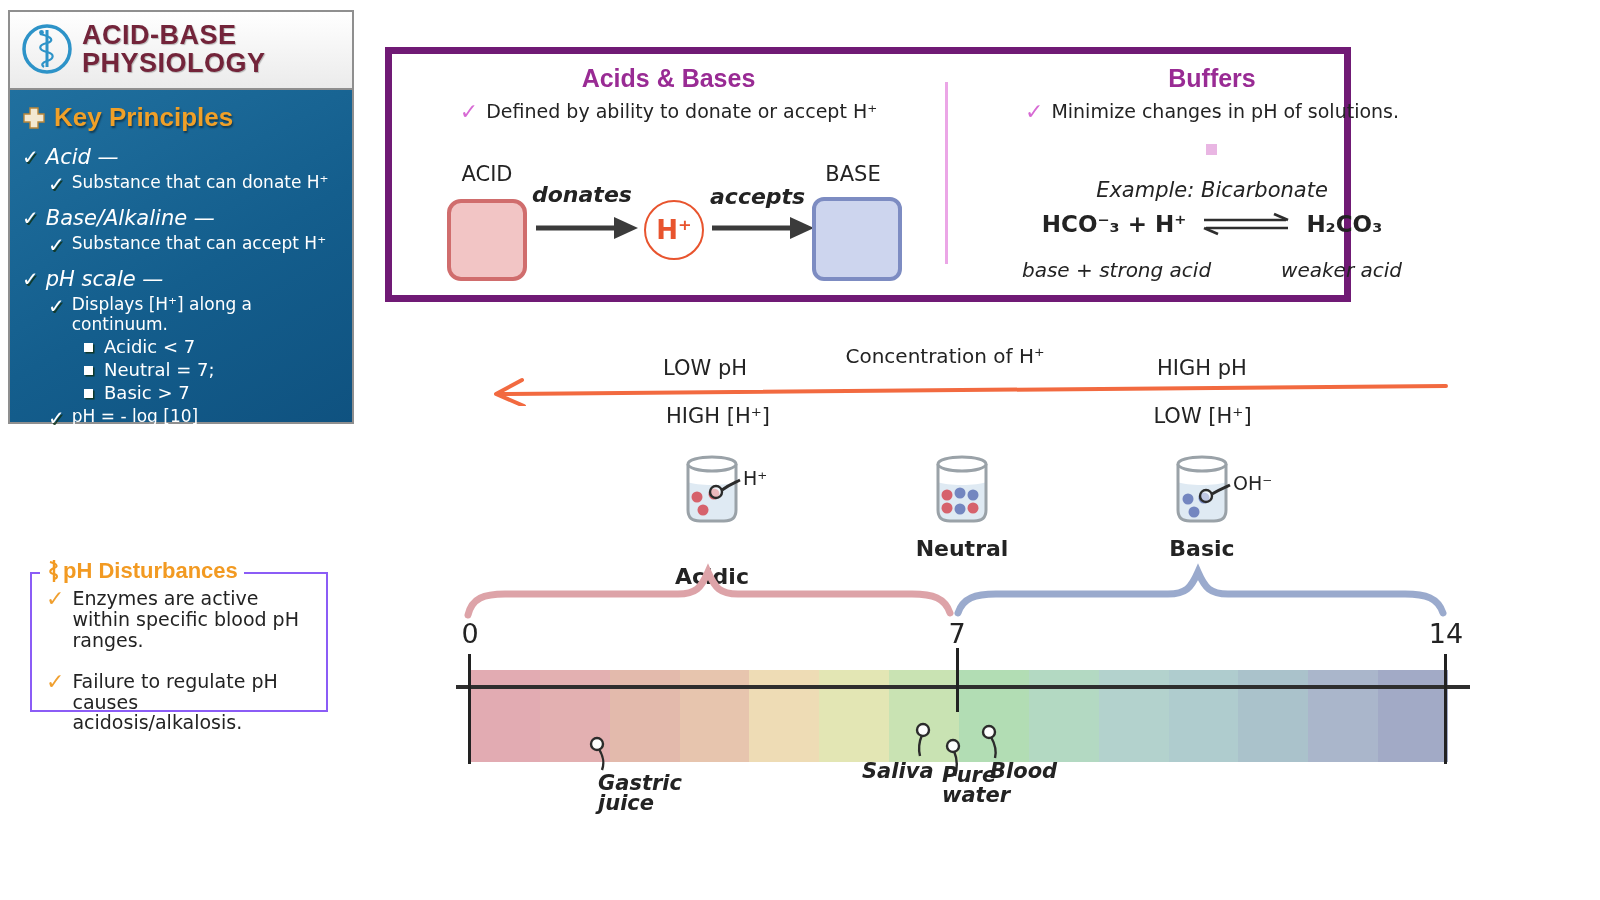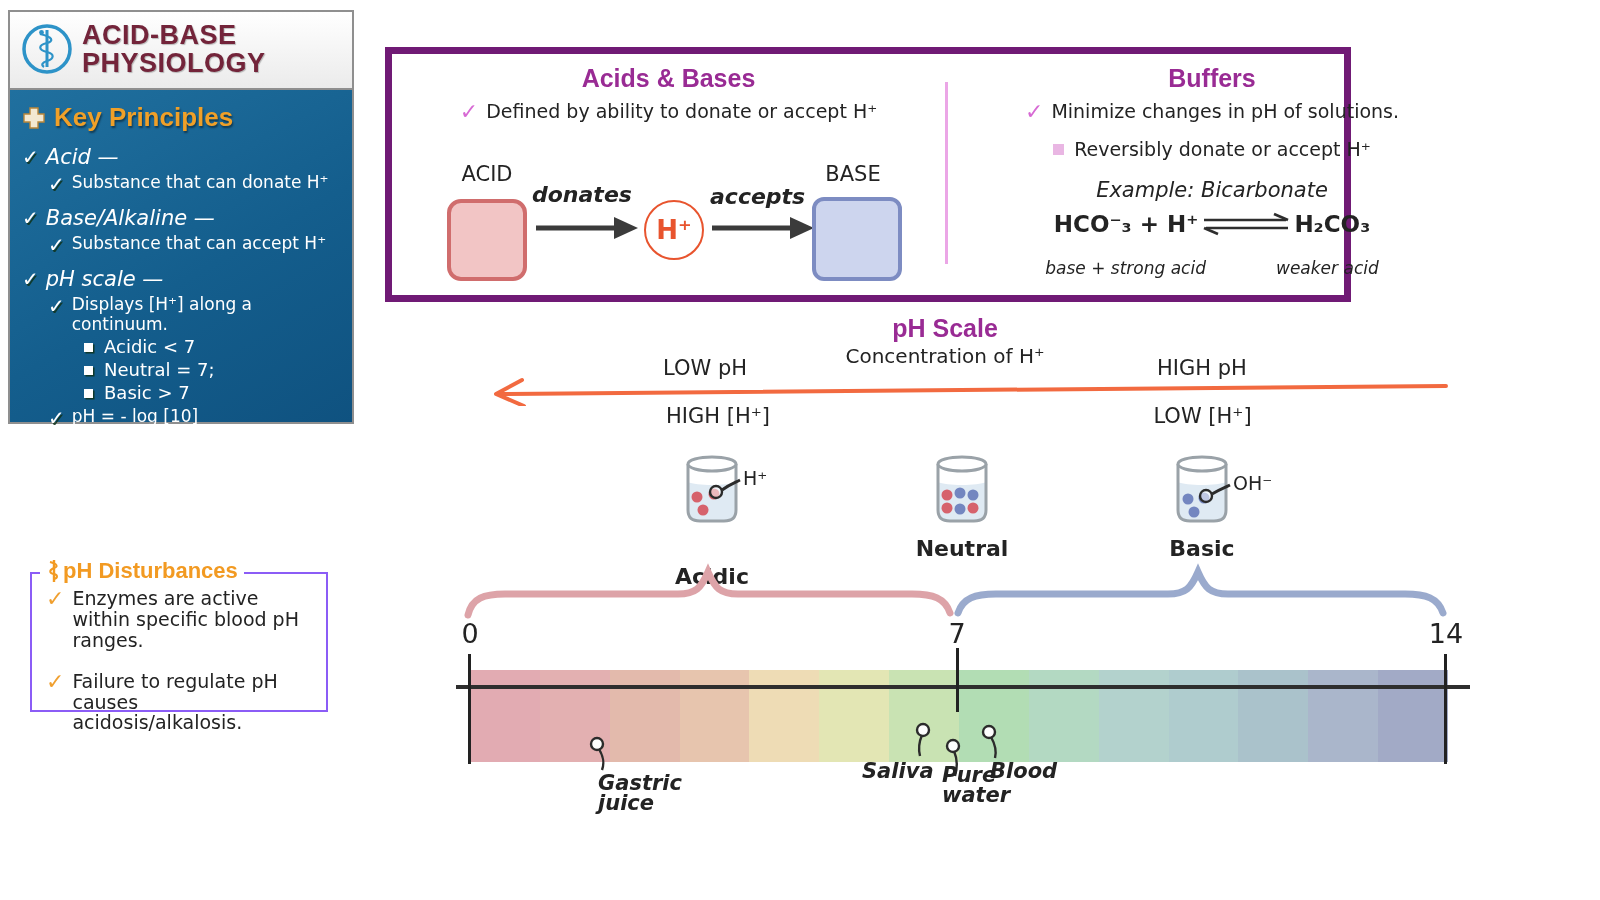--- a/index.html
+++ b/index.html
@@ -29,21 +29,21 @@
   .pinkchk{color:#d76ad4;font-weight:bold;font-size:22px;line-height:1;padding-top:1px;}
   .pinksq{width:11px;height:11px;background:#e9b6e3;margin:6px 2px 0 0;flex:0 0 auto;}
   .hand{font-weight:500;}
   .acid-sq{left:55px;top:145px;width:72px;height:74px;border:4px solid #d06d6d;border-radius:14px;background:#f2c5c5;}
   .base-sq{left:420px;top:143px;width:82px;height:76px;border:4px solid #7d8cc2;border-radius:12px;background:#cdd5ee;}
   .mol-label{width:90px;text-align:center;font-size:21px;font-weight:500;}
   .verb{font-size:22px;font-style:italic;font-weight:600;}
   .hcirc{left:252px;top:146px;width:56px;height:56px;border:2.5px solid #e8542e;border-radius:50%;
          display:flex;align-items:center;justify-content:center;color:#e8542e;font-size:26px;font-weight:bold;background:#fff;}
   .vdiv{left:553px;top:28px;width:3px;height:182px;background:#eba6e6;}
-  .buf-note{font-style:italic;font-size:17px;font-weight:500;}
+  .buf-note{font-style:italic;font-size:20px;font-weight:500;}
   .eqtxt{font-size:23px;font-weight:600;}
 
   
   .purple-title{color:#992b94;font-weight:bold;font-size:25px;font-family:"Liberation Sans",sans-serif;text-align:center;}
   .scale-cap{font-size:20px;font-weight:500;text-align:center;}
   .scale-side{font-size:21px;font-weight:500;text-align:center;}
   .beaker-label{width:120px;text-align:center;font-size:22px;font-weight:600;}
   .ticknum{width:44px;text-align:center;font-size:27px;font-weight:500;}
   #phbar{left:470px;top:670px;width:978px;height:92px;display:flex;}
   .seg{flex:1 1 auto;height:100%;}
@@ -156,41 +156,39 @@
     <div class="abs vdiv"></div>
 
     <div class="abs" style="left:540px;top:0;width:600px;">
       <div class="panel-title abs" style="left:0;top:10px;width:560px;">Buffers</div>
       <div class="chkrow abs" style="left:0;top:46px;width:560px;">
         <span class="pinkchk">✓</span>
         <span class="hand">Minimize changes in pH of solutions.</span>
       </div>
       <div class="chkrow abs" style="left:0;top:84px;width:560px;">
         <span class="pinksq"></span>
-        <span class="hand">Reversibly donate or accept H⁺</span>
       </div>
       <div class="abs buf-note" style="left:0;top:124px;width:560px;text-align:center;font-size:21px;">Example: Bicarbonate</div>
-      <div class="abs" style="left:0;top:157px;width:560px;display:flex;justify-content:center;align-items:center;gap:0;">
+      <div class="abs" style="left:0;top:157px;width:560px;display:flex;justify-content:center;align-items:center;gap:12px;">
         <span class="eqtxt">HCO⁻₃ + H⁺</span>
         <svg width="96" height="24">
           <line x1="6" y1="8" x2="88" y2="8" stroke="#2e2e2e" stroke-width="2.6"></line>
           <path d="M76,2 L90,8" stroke="#2e2e2e" stroke-width="2.6" fill="none"></path>
           <line x1="8" y1="16" x2="90" y2="16" stroke="#2e2e2e" stroke-width="2.6"></line>
           <path d="M20,22 L6,16" stroke="#2e2e2e" stroke-width="2.6" fill="none"></path>
         </svg>
         <span class="eqtxt">H₂CO₃</span>
       </div>
       <div class="abs" style="left:0;top:204px;width:560px;display:flex;justify-content:center;gap:70px;">
         <span class="buf-note">base + strong acid</span>
         <span class="buf-note">weaker acid</span>
       </div>
     </div>
   </div>
 
-  <div class="abs purple-title" style="left:845px;top:314px;width:200px;">pH Scale</div>
   <div class="abs scale-cap" style="left:795px;top:344px;width:300px;">Concentration of H⁺</div>
 
   <div class="abs scale-side" style="left:650px;top:356px;width:110px;">LOW pH</div>
   <div class="abs scale-side" style="left:1142px;top:356px;width:120px;">HIGH pH</div>
 
   <svg class="abs" style="left:478px;top:374px;" width="975" height="32">
     <path d="M968,12 L20,20" stroke="#f26a40" stroke-width="4" fill="none" stroke-linecap="round"></path>
     <path d="M44,6 L18,20 L46,32" stroke="#f26a40" stroke-width="4" fill="none" stroke-linecap="round" stroke-linejoin="round"></path>
   </svg>
 

